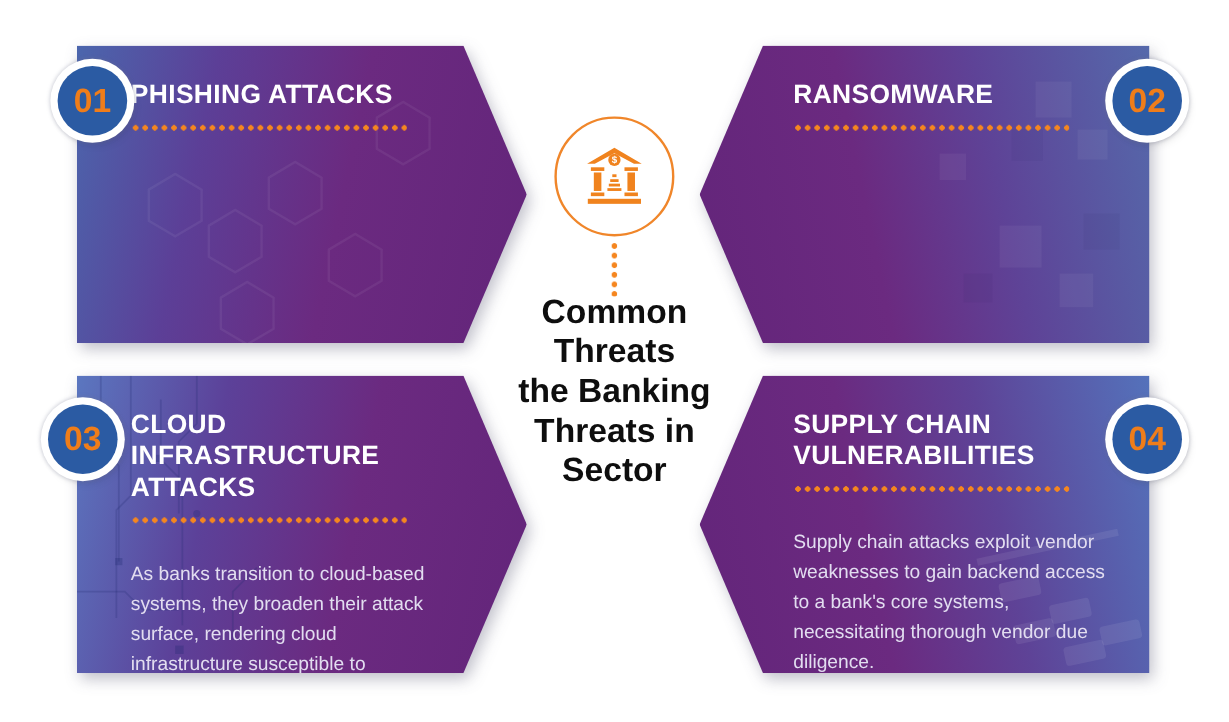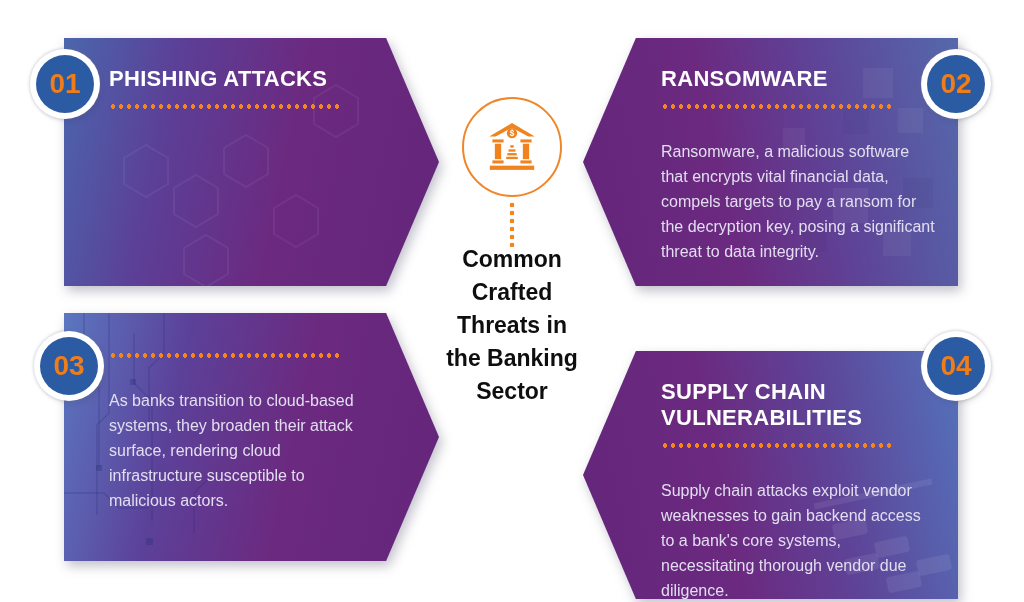--- a/index.html
+++ b/index.html
@@ -9,21 +9,21 @@
   }
   
   .panel-wrap{position:absolute;width:375px;height:248px;
     filter:drop-shadow(3px 5px 6px rgba(45,45,80,.30));}
   .panel{position:relative;width:375px;height:248px;}
   .panel.left-shape{clip-path:polygon(0 0,85.9% 0,100% 50%,85.9% 100%,0 100%);}
   .panel.right-shape{clip-path:polygon(14.1% 0,100% 0,100% 100%,14.1% 100%,0 50%);}
   .panel.g-tl{background:linear-gradient(102deg,#4b66ad 0%,#5c3f97 28%,#6b2a80 58%,#63257a 100%);}
   .panel.g-tr{background:linear-gradient(258deg,#5569ab 0%,#5e4397 35%,#6b2a80 62%,#63257a 100%);}
   .panel.g-bl{background:linear-gradient(102deg,#5b77c0 0%,#5c4199 30%,#6b2a80 60%,#63257a 100%);}
-  .panel.g-br{background:linear-gradient(258deg,#5472bb 0%,#5e4397 35%,#6b2a80 62%,#63257a 100%);margin-top:38px;}
+  .panel.g-br{background:linear-gradient(258deg,#5472bb 0%,#5e4397 35%,#6b2a80 62%,#63257a 100%);}
   .panel-content{position:absolute;inset:0;z-index:2;}
   .panel.left-shape .panel-content{padding:28px 64px 21px 45px;}
   .panel.right-shape .panel-content{padding:28px 20px 35px 78px;}
   .panel-title{color:#ffffff;font-size:22px;font-weight:bold;line-height:26px;
     letter-spacing:.3px;}
   .dots-leader{width:230px;height:5px;margin-top:12px;
     background:radial-gradient(circle,var(--orange) 44%,rgba(0,0,0,0) 52%) left center/8px 5px repeat-x;}
   .panel-body{margin-top:30px;color:#e2ddf0;font-size:16px;line-height:25px;max-width:278px;}
   .deco{position:absolute;inset:0;z-index:1;pointer-events:none;}
   
@@ -31,21 +31,21 @@
     background:#2b5ba3;color:#ef7d1a;font-size:28px;font-weight:bold;
     display:flex;align-items:center;justify-content:center;z-index:6;
     box-shadow:0 0 0 6px #ffffff,0 0 3px 7px rgba(110,115,140,.28),3px 5px 10px rgba(0,0,0,.18);}
   
   .center-icon-circle{position:absolute;left:462px;top:97px;width:100px;height:100px;
     box-sizing:border-box;border:2px solid #f0862a;border-radius:50%;
     display:flex;align-items:center;justify-content:center;background:#ffffff;z-index:3;}
   .connector{position:absolute;left:509px;top:201px;width:6px;height:46px;
     background:radial-gradient(circle,var(--orange) 42%,rgba(0,0,0,0) 52%) center top/6px 8px repeat-y;}
   .center-title{position:absolute;left:422px;top:243px;width:180px;text-align:center;
-    color:#0e0e0e;font-size:23px;font-weight:bold;line-height:33px;z-index:3;}
+    color:#0e0e0e;font-size:28px;font-weight:bold;line-height:33px;z-index:3;}
   .center-title span{display:block;}
   :root{--orange:#f5861f;}
 </style>
 </head>
 <body>
 
 <div id="canvas">
 
   <div class="panel-wrap" style="left:64px;top:38px;">
     <div class="panel left-shape g-tl">
@@ -58,21 +58,21 @@
           <path d="M120 210 l22-13 22 13 v26 l-22 13-22-13z"></path>
           <path d="M250 60 l22-13 22 13 v26 l-22 13-22-13z"></path>
         </g>
       </svg>
       <div class="panel-content">
         <div class="panel-title">PHISHING ATTACKS</div>
         <div class="dots-leader"></div>
       </div>
     </div>
   </div>
-  <div class="badge" style="left:36px;top:55px;">
+  <div class="badge" style="left:48px;top:55px;">
     <span>01</span>
   </div>
 
   <div class="panel-wrap" style="left:583px;top:38px;">
     <div class="panel right-shape g-tr">
       <svg class="deco" viewBox="0 0 375 248">
         <g fill="rgba(255,255,255,0.05)">
           <rect x="280" y="30" width="30" height="30"></rect>
             <rect x="315" y="70" width="25" height="25"></rect>
           <rect x="250" y="150" width="35" height="35"></rect>
@@ -81,21 +81,20 @@
         </g>
         <g fill="rgba(20,20,70,0.05)">
           <rect x="260" y="70" width="26" height="26"></rect>
             <rect x="320" y="140" width="30" height="30"></rect>
           <rect x="220" y="190" width="24" height="24"></rect>
         </g>
       </svg>
       <div class="panel-content">
         <div class="panel-title">RANSOMWARE</div>
         <div class="dots-leader"></div>
-        <div class="panel-body">Ransomware, a malicious software that encrypts vital financial data, compels targets to pay a ransom for the decryption key, posing a significant threat to data integrity.</div>
       </div>
     </div>
   </div>
   <div class="badge" style="left:927px;top:55px;">
     <span>02</span>
   </div>
 
   <div class="panel-wrap" style="left:64px;top:313px;">
     <div class="panel left-shape g-bl">
       <svg class="deco" viewBox="0 0 375 248">
@@ -108,20 +107,21 @@
           <path d="M130 220 v-40 l20 -20"></path>
         </g>
         <g fill="rgba(30,40,110,0.28)">
           <rect x="32" y="152" width="6" height="6"></rect>
             <rect x="66" y="66" width="6" height="6"></rect>
           <rect x="82" y="225" width="7" height="7"></rect>
             <circle cx="100" cy="115" r="3"></circle>
         </g>
       </svg>
       <div class="panel-content">
+        <div class="panel-title">CLOUD INFRASTRUCTURE ATTACKS</div>
         <div class="dots-leader"></div>
         <div class="panel-body">As banks transition to cloud-based systems, they broaden their attack surface, rendering cloud infrastructure susceptible to malicious actors.</div>
       </div>
     </div>
   </div>
   <div class="badge" style="left:40px;top:337px;">
     <span>03</span>
   </div>
 
   <div class="panel-wrap" style="left:583px;top:313px;">
@@ -163,19 +163,19 @@
         <rect x="20" y="29.2" width="8" height="2"></rect>
         <rect x="19" y="32.4" width="10" height="2"></rect>
         <rect x="5" y="40" width="38" height="3.6"></rect>
       </g>
       <text x="24" y="14.6" text-anchor="middle" font-size="7" font-weight="bold" font-family="Liberation Sans, sans-serif" fill="#ffffff">$</text>
     </svg>
   </div>
   <div class="connector"></div>
   <div class="center-title">
     <span>Common</span>
-    <span>Crafted</span>
+    <span>Threats</span>
+    <span>the Banking</span>
     <span>Threats in</span>
-    <span>the Banking</span>
     <span>Sector</span>
   </div>
 
 </div>
 
 </body></html>

